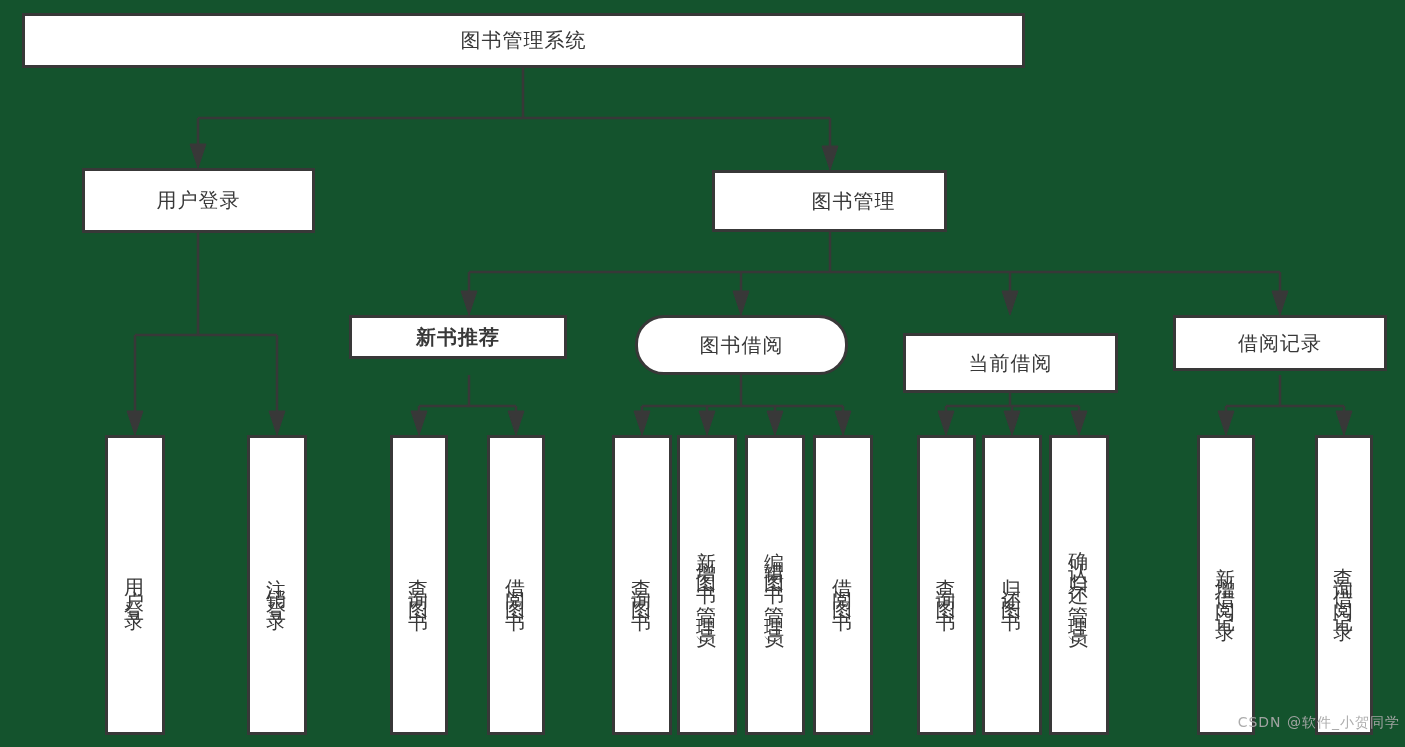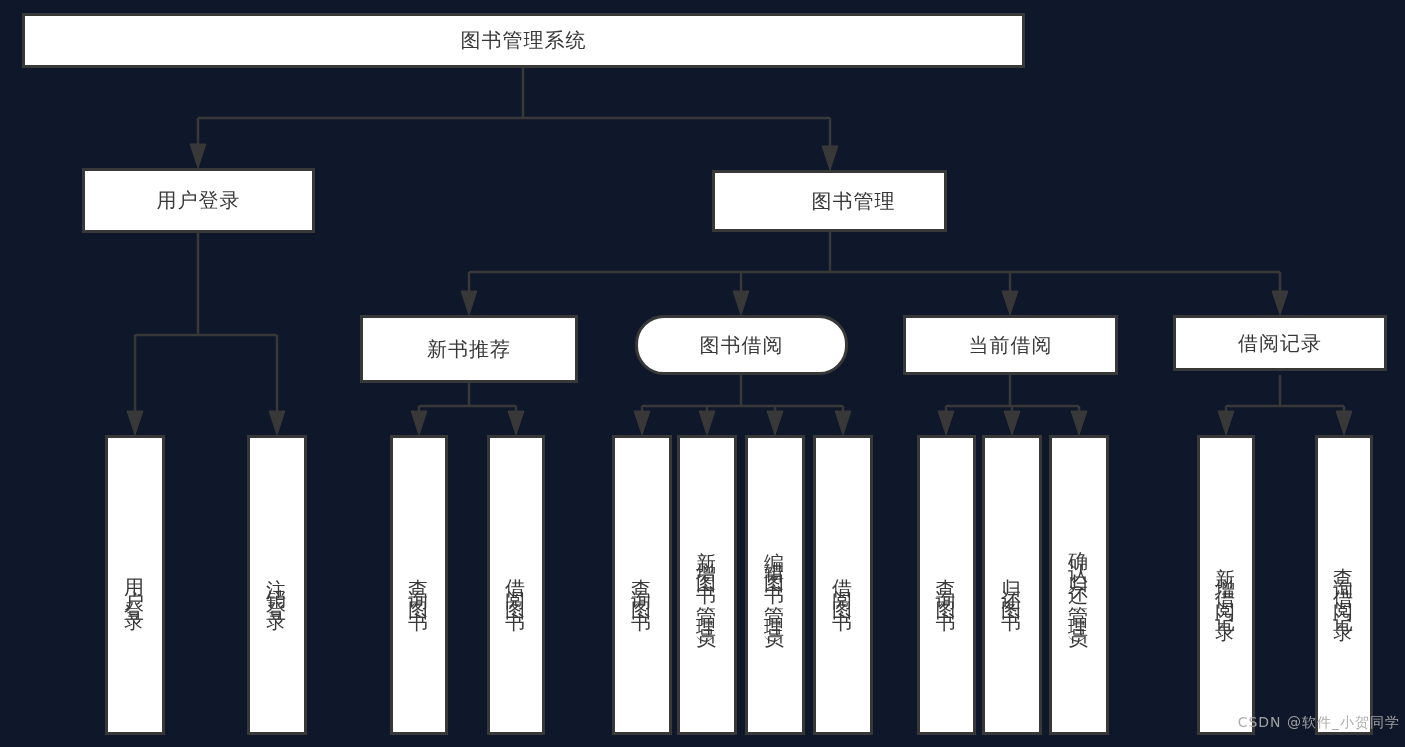--- a/index.html
+++ b/index.html
@@ -1,20 +1,20 @@
 <!DOCTYPE html>
 <html><head>
 <meta charset="utf-8">
 <style>
   html, body { margin: 0; padding: 0; background: #ffffff; }
   #stage {
     position: relative;
     width: 1405px;
     height: 747px;
-    background: #0f172a;
+    background: #14532d;
     overflow: hidden;
     font-family: "DejaVu Sans", "Liberation Sans", sans-serif;
     color: #383838;
   }
   svg.wires { position: absolute; left: 0; top: 0; z-index: 1; }
   svg.wires line { stroke: #383838; stroke-width: 2.5; }
   svg.wires polygon { fill: #383838; stroke: #383838; }
 
   .node {
     position: absolute;
@@ -118,27 +118,27 @@
     <span>图书管理系统</span>
   </div>
 
   <div class="node" style="left:82px; top:168px; width:233px; height:65px;">
     <span>用户登录</span>
   </div>
   <div class="node" style="left:712px; top:170px; width:235px; height:62px;padding-left:48px;">
     <span>图书管理</span>
   </div>
 
-  <div class="node" style="left:360px; top:315px; width:218px; height:68px;">
+  <div class="node" style="left:349px; top:315px; width:218px; height:44px;font-weight:bold;">
     <span>新书推荐</span>
   </div>
   <div class="node" style="left:635px; top:315px; width:213px; height:60px;border-radius:29px;">
     <span>图书借阅</span>
   </div>
-  <div class="node" style="left:903px; top:315px; width:215px; height:60px;">
+  <div class="node" style="left:903px; top:333px; width:215px; height:60px;">
     <span>当前借阅</span>
   </div>
   <div class="node" style="left:1173px; top:315px; width:214px; height:56px;">
     <span>借阅记录</span>
   </div>
 
   <div class="node leaf" style="left:105px; width:60px;">
     <span class="vtxt">用户登录</span>
   </div>
   <div class="node leaf" style="left:247px; width:60px;">

